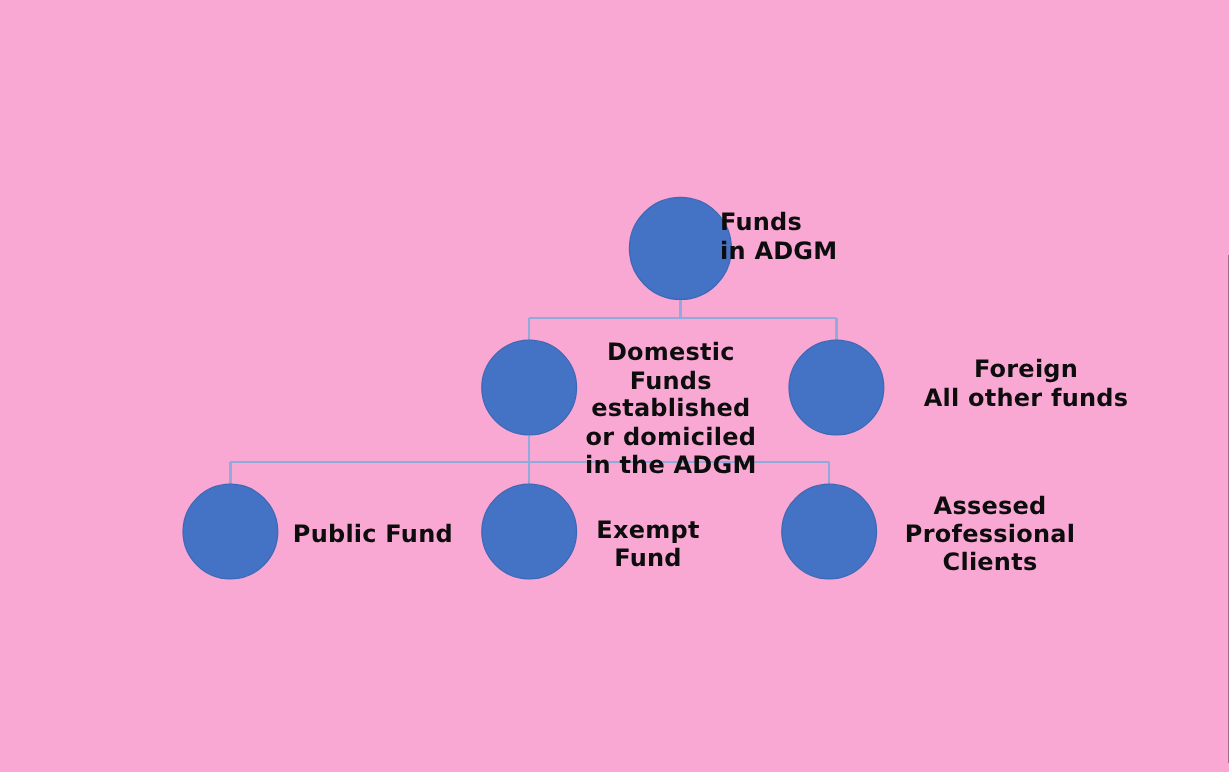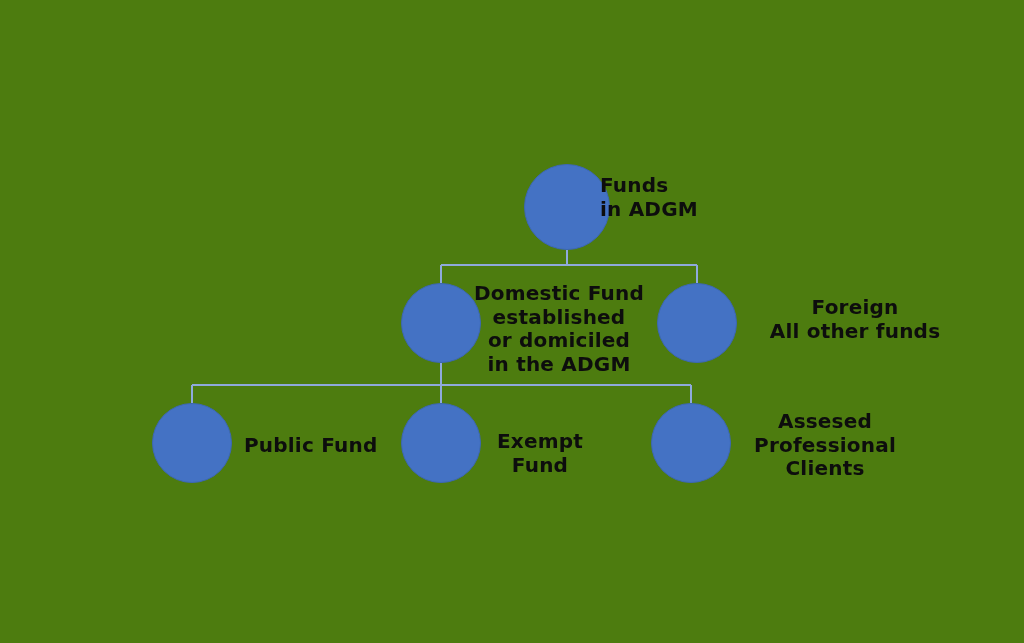--- a/index.html
+++ b/index.html
@@ -5,21 +5,21 @@
 <style>
   html, body {
     margin: 0;
     padding: 0;
     background: #000000;
   }
   #canvas {
     position: relative;
     width: 1024px;
     height: 643px;
-    background: #4d7c0f;
+    background: #f9a8d4;
     overflow: hidden;
     font-family: "DejaVu Sans", "Liberation Sans", sans-serif;
   }
   
   #connectors {
     position: absolute;
     left: 0;
     top: 0;
     width: 1024px;
     height: 643px;
@@ -79,21 +79,21 @@
 
   <div class="node-circle" style="left:524px; top:164px; width:86px; height:86px;"></div>
   <div class="node-circle" style="left:401px; top:283px; width:80px; height:80px;"></div>
   <div class="node-circle" style="left:657px; top:283px; width:80px; height:80px;"></div>
   <div class="node-circle" style="left:152px; top:403px; width:80px; height:80px;"></div>
   <div class="node-circle" style="left:401px; top:403px; width:80px; height:80px;"></div>
   <div class="node-circle" style="left:651px; top:403px; width:80px; height:80px;"></div>
 
   <div class="node-label lbl-root">Funds
 in ADGM</div>
-  <div class="node-label lbl-domestic">Domestic Fund
+  <div class="node-label lbl-domestic">Domestic Funds
 established
 or domiciled
 in the ADGM</div>
   <div class="node-label lbl-foreign">Foreign
 All other funds</div>
   <div class="node-label lbl-public">Public Fund</div>
   <div class="node-label lbl-exempt">Exempt
 Fund</div>
   <div class="node-label lbl-assessed">Assesed
 Professional

